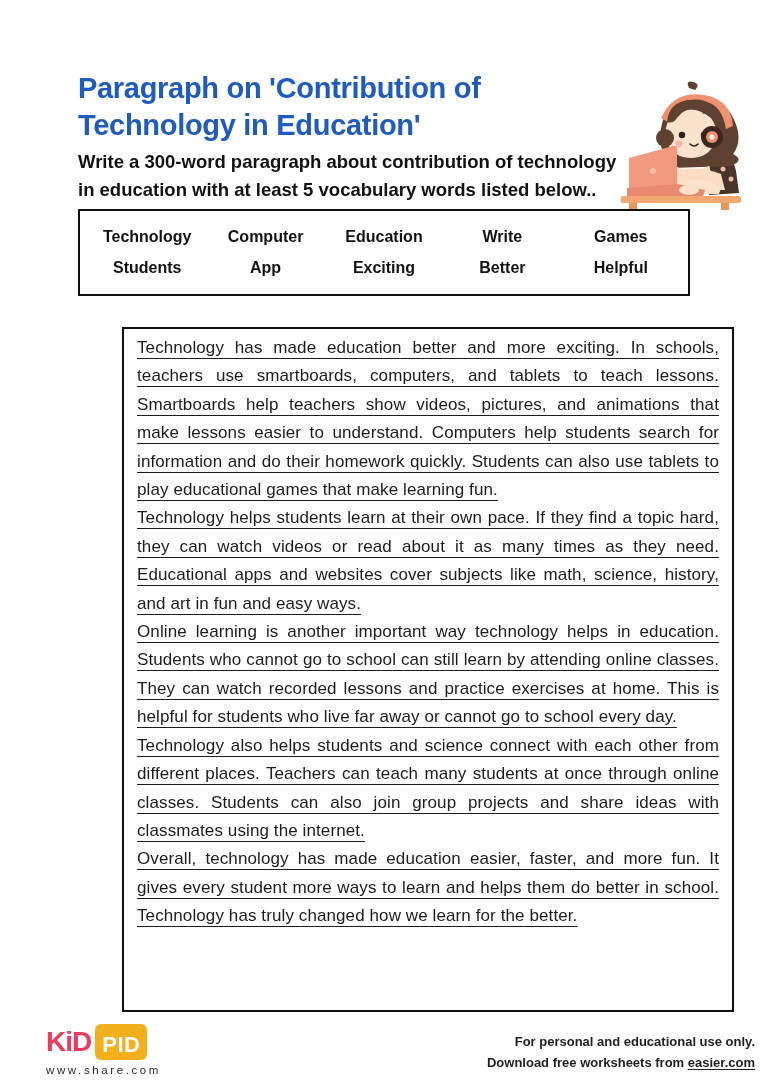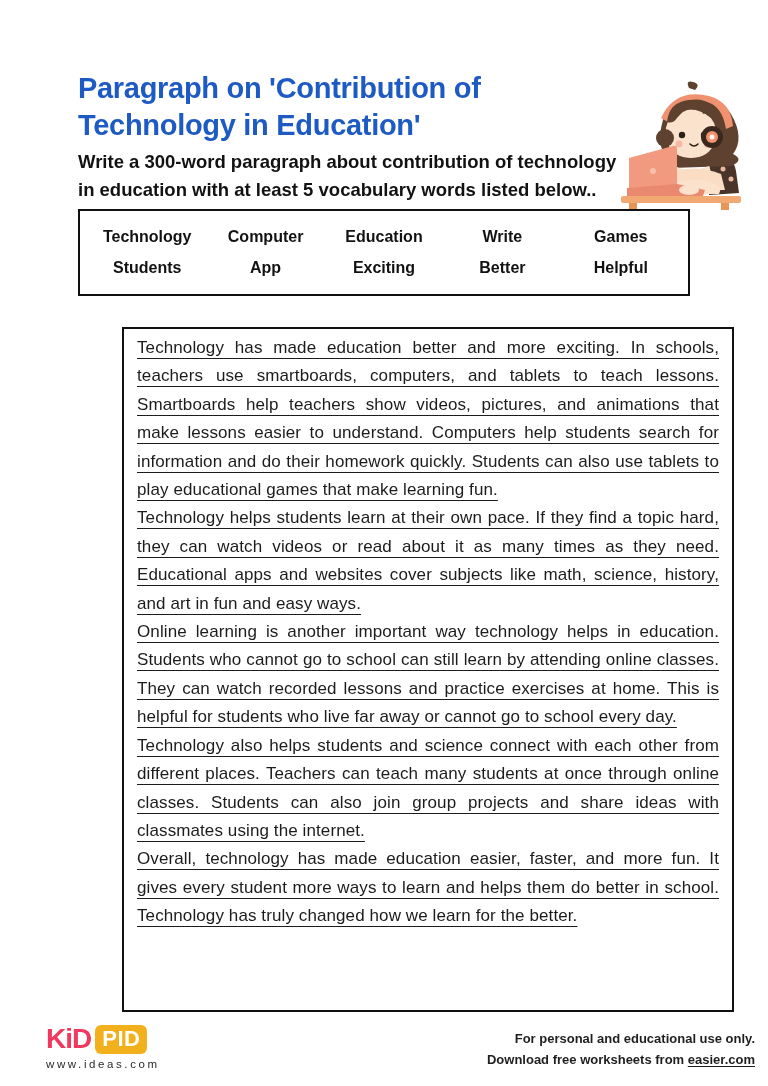--- a/index.html
+++ b/index.html
@@ -107,21 +107,21 @@
     font-size: 28px;
     letter-spacing: -1px;
     line-height: 1;
   }
   .logo-pid {
     background: #f2b11c;
     color: #ffffff;
     font-weight: bold;
     font-size: 22px;
     line-height: 1;
-    padding: 3px 7px 4px 7px;
+    padding: 10px 7px 4px 7px;
     border-radius: 6px;
     letter-spacing: 0.5px;
   }
   .logo-url {
     margin-top: 4px;
     font-size: 11.5px;
     letter-spacing: 2.6px;
     color: #2a2a2a;
   }
 
@@ -211,21 +211,21 @@
     <p>Technology also helps students and science connect with each other from different places. Teachers can teach many students at once through online classes. Students can also join group projects and share ideas with classmates using the internet.</p>
     <p>Overall, technology has made education easier, faster, and more fun. It gives every student more ways to learn and helps them do better in school. Technology has truly changed how we learn for the better.</p>
   </div>
 
   <div class="footer">
     <div class="logo-block">
       <div class="logo-row">
         <span class="logo-kid">KiD</span>
         <span class="logo-pid">PID</span>
       </div>
-      <div class="logo-url">www.ideas.com</div>
+      <div class="logo-url">www.share.com</div>
     </div>
     <div class="footer-note">
       <div>For personal and educational use only.</div>
       <div><span>Download free worksheets from </span><span class="footer-link">easier.com</span></div>
     </div>
   </div>
 
 </div>
 
 </body></html>

